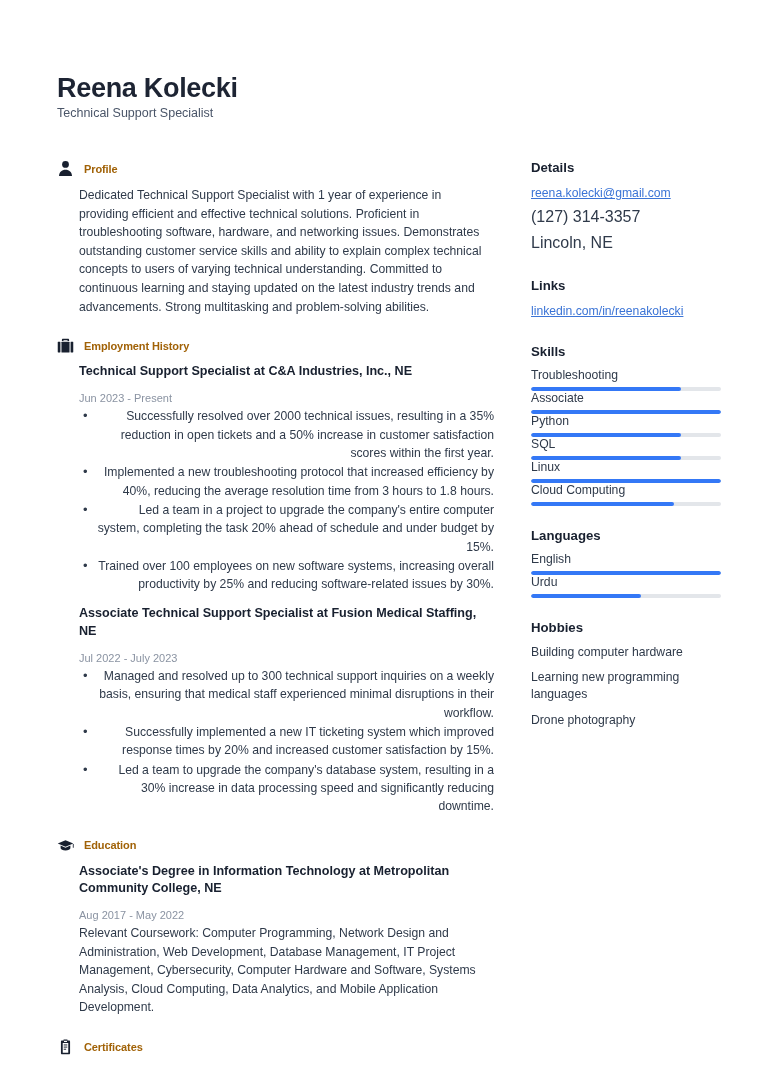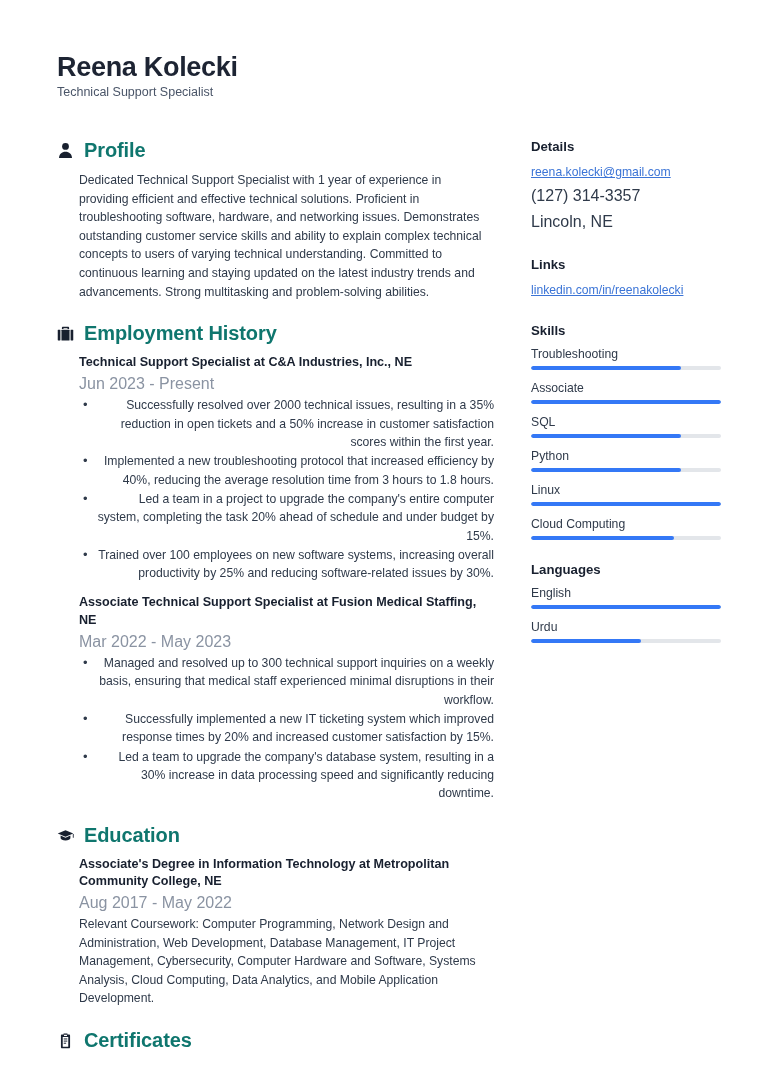--- a/index.html
+++ b/index.html
@@ -6,51 +6,51 @@
   html, body {
     width: 768px; height: 1086px;
     background: #ffffff;
     font-family: "Liberation Sans", sans-serif;
     color: #1d2433;
     overflow: hidden;
   }
   .page { position: relative; width: 768px; height: 1086px; padding: 52px 57px 0 57px; }
 
   
-  .header { margin-bottom: 40px; }
+  .header { margin-bottom: 40px; margin-top: 21px; }
   .name {
     font-size: 27px; font-weight: 700; letter-spacing: -0.3px;
     color: #1d2433; line-height: 1.12;
   }
   .job-title { font-size: 12.5px; color: #4a5568; margin-top: 3px; }
 
   
   .body { display: flex; align-items: flex-start; }
   .col-main { width: 437px; flex: 0 0 437px; }
   .col-side { width: 190px; flex: 0 0 190px; margin-left: 37px; }
 
   
   .section { margin-bottom: 21px; }
   .sec-head {
     display: flex; align-items: center; gap: 10px;
     margin-bottom: 9px;
   }
   .sec-head .ico { width: 17px; height: 17px; flex: 0 0 17px; display:block; }
   .sec-head .ico svg { display: block; width: 100%; height: 100%; fill: #18202f; }
-  .sec-title { font-size: 20px; font-weight: 700; color: #0f766e; letter-spacing: -0.1px; }
+  .sec-title { font-size: 11px; font-weight: 700; color: #a16207; letter-spacing: -0.1px; }
 
   .para {
     font-size: 12.2px; line-height: 1.52; color: #2f3a4a;
     margin-left: 22px;
   }
 
   .entry { margin-left: 22px; margin-bottom: 12px; }
   .entry:last-child { margin-bottom: 0; }
   .entry-title { font-size: 12.6px; font-weight: 700; color: #18202f; line-height: 1.38; }
-  .entry-date { font-size: 16px; color: #8a93a2; margin-top: 4px; margin-bottom: 3px; }
+  .entry-date { font-size: 11px; color: #8a93a2; margin-top: 12px; margin-bottom: 3px; }
   .entry-desc { font-size: 12.2px; line-height: 1.52; color: #2f3a4a; }
   .bullets { list-style: none; margin-top: 2px; text-align: right; }
   .bullets li {
     position: relative; padding-left: 18px;
     font-size: 12.2px; line-height: 1.5; color: #2f3a4a;
     margin-bottom: 1px;
   }
   .bullets li::before {
     content: "\2022"; position: absolute; left: 4px; top: -1px;
     color: #2f3a4a; font-size: 13px;
@@ -58,21 +58,21 @@
 
   
   .side-block { margin-bottom: 22px; }
   .side-title { font-size: 13.2px; font-weight: 700; color: #18202f; margin-bottom: 9px; }
   .side-line { font-size: 16px; line-height: 1.62; color: #2f3a4a; }
   .side-link {
     font-size: 12.2px; line-height: 1.62; color: #3b74d6;
     text-decoration: underline; display: block; word-break: break-all;
   }
 
-  .skill { margin-bottom: 11px; }
+  .skill { margin-bottom: 0; }
   .skill-name { font-size: 12.2px; color: #2f3a4a; margin-bottom: 5px; }
   .track { position: relative; height: 4px; background: #e3e6ea; border-radius: 2px; overflow: hidden; }
   .fill { position: absolute; left: 0; top: 0; height: 100%; background: #3478f6; border-radius: 2px; }
 
   .hobby { font-size: 12.2px; line-height: 1.42; color: #2f3a4a; margin-bottom: 8px; }
 </style>
 </head>
 <body>
 
 <div class="page">
@@ -118,21 +118,21 @@
           <ul class="bullets">
             <li>Successfully resolved over 2000 technical issues, resulting in a 35% reduction in open tickets and a 50% increase in customer satisfaction scores within the first year.</li>
             <li>Implemented a new troubleshooting protocol that increased efficiency by 40%, reducing the average resolution time from 3 hours to 1.8 hours.</li>
             <li>Led a team in a project to upgrade the company's entire computer system, completing the task 20% ahead of schedule and under budget by 15%.</li>
             <li>Trained over 100 employees on new software systems, increasing overall productivity by 25% and reducing software-related issues by 30%.</li>
           </ul>
         </div>
 
         <div class="entry">
           <div class="entry-title">Associate Technical Support Specialist at Fusion Medical Staffing, NE</div>
-          <div class="entry-date">Mar 2022 - May 2023</div>
+          <div class="entry-date">Jul 2022 - July 2023</div>
           <ul class="bullets">
             <li>Managed and resolved up to 300 technical support inquiries on a weekly basis, ensuring that medical staff experienced minimal disruptions in their workflow.</li>
             <li>Successfully implemented a new IT ticketing system which improved response times by 20% and increased customer satisfaction by 15%.</li>
             <li>Led a team to upgrade the company's database system, resulting in a 30% increase in data processing speed and significantly reducing downtime.</li>
           </ul>
         </div>
       </div>
 
       <div class="section">
         <div class="sec-head">
@@ -191,32 +191,32 @@
               <div class="fill" style="width: 79%;"></div>
             </div>
         </div>
         <div class="skill">
           <div class="skill-name">Associate</div>
           <div class="track">
               <div class="fill" style="width: 100%;"></div>
             </div>
         </div>
         <div class="skill">
+          <div class="skill-name">Python</div>
+          <div class="track">
+              <div class="fill" style="width: 79%;"></div>
+            </div>
+        </div>
+        <div class="skill">
           <div class="skill-name">SQL</div>
           <div class="track">
               <div class="fill" style="width: 79%;"></div>
             </div>
         </div>
         <div class="skill">
-          <div class="skill-name">Python</div>
-          <div class="track">
-              <div class="fill" style="width: 79%;"></div>
-            </div>
-        </div>
-        <div class="skill">
           <div class="skill-name">Linux</div>
           <div class="track">
               <div class="fill" style="width: 100%;"></div>
             </div>
         </div>
         <div class="skill">
           <div class="skill-name">Cloud Computing</div>
           <div class="track">
               <div class="fill" style="width: 75%;"></div>
             </div>
@@ -232,16 +232,22 @@
             </div>
         </div>
         <div class="skill">
           <div class="skill-name">Urdu</div>
           <div class="track">
               <div class="fill" style="width: 58%;"></div>
             </div>
         </div>
       </div>
 
+      <div class="side-block">
+        <div class="side-title">Hobbies</div>
+        <div class="hobby">Building computer hardware</div>
+        <div class="hobby">Learning new programming languages</div>
+        <div class="hobby">Drone photography</div>
+      </div>
 
     </div>
   </div>
 </div>
 
 </body></html>

